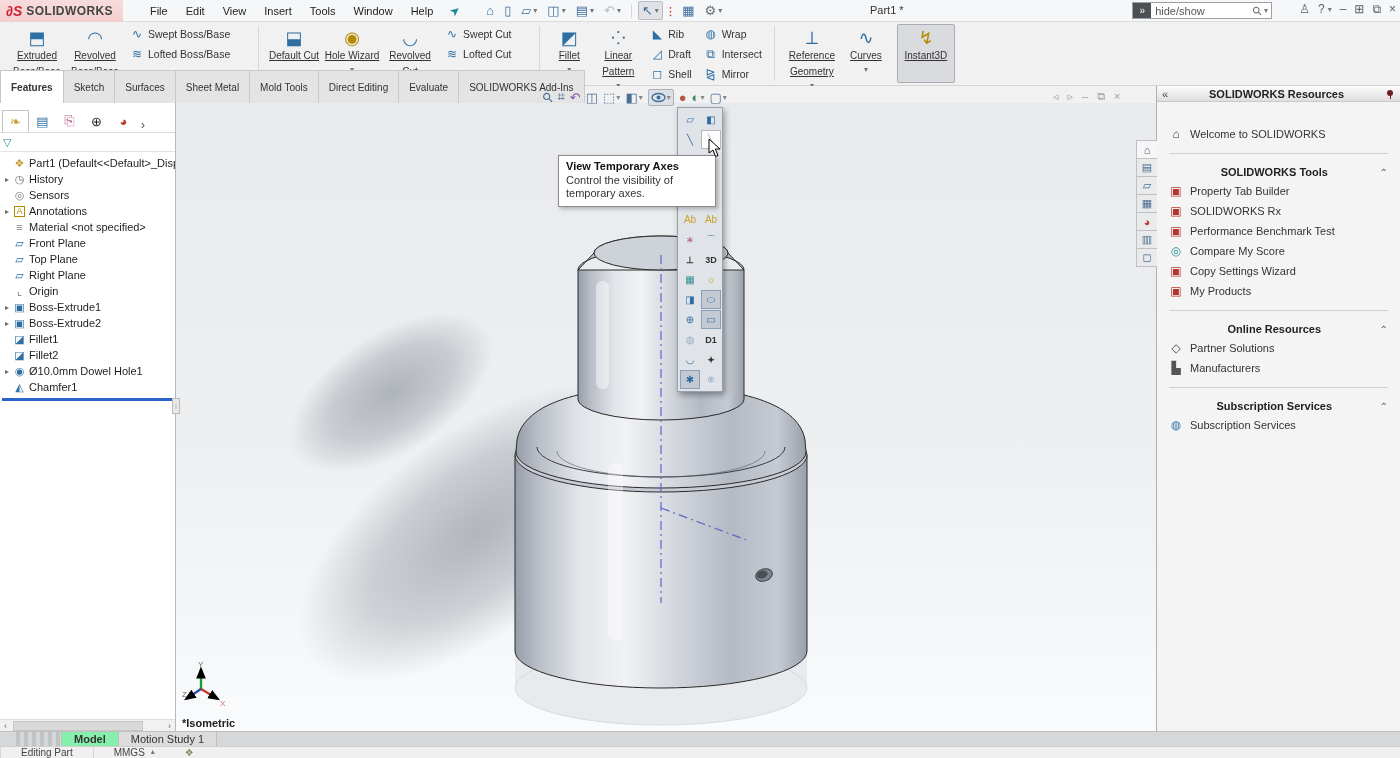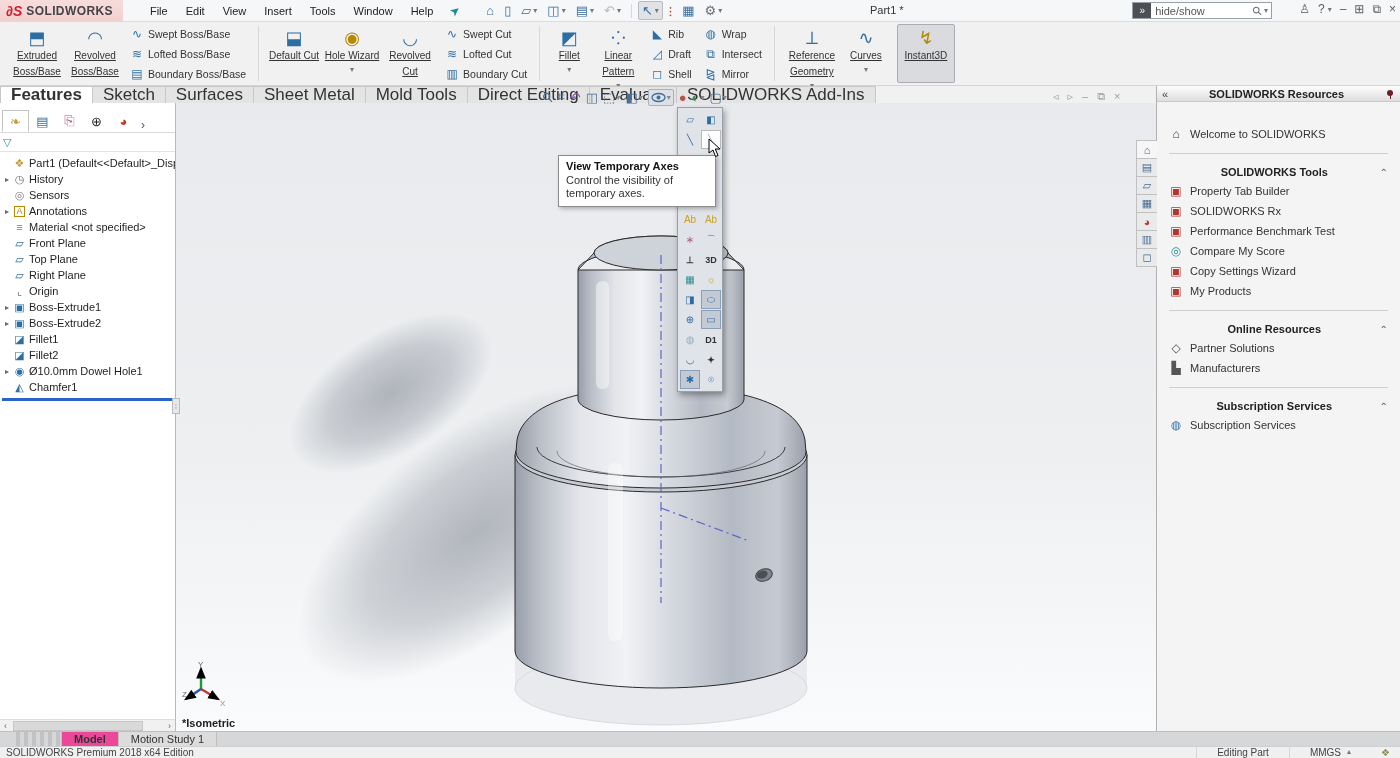--- a/index.html
+++ b/index.html
@@ -39,21 +39,21 @@
   .rbig .rlb{font-size:10px;line-height:16px;text-align:center;color:#333;text-decoration:underline;}
   .rbig .rdd{font-size:8px;color:#777;margin-top:1px;}
   .rbig.pressed{background:#d9dbde;border-color:#a9adb3;}
   .rcol{display:flex;flex-direction:column;justify-content:center;gap:2px;padding:0 2px;}
   .rsmall{display:flex;align-items:center;gap:4px;padding:1px 3px;border:1px solid transparent;border-radius:2px;}
   .rsmall .sic{font-size:12px;color:#2e6fa3;width:14px;text-align:center;}
   .rsmall .slb{font-size:10.5px;color:#333;white-space:nowrap;}
 
   
   .cmdtabs{position:absolute;left:0;top:86px;width:1156px;height:17px;background:#f1f1f2;display:flex;align-items:flex-end;}
-  .ctab{height:17px;display:flex;align-items:center;padding:0 10px;border:1px solid #c8c8c8;border-bottom:0;background:#e4e4e5;color:#333;margin-right:-1px;font-size:17px;margin-top:6px;}
+  .ctab{height:17px;display:flex;align-items:center;padding:16px 10px;border:1px solid #c8c8c8;border-bottom:0;background:#e4e4e5;color:#333;margin-right:-1px;font-size:10px;margin-top:6px;}
   .ctab.active{background:#fff;font-weight:bold;}
 
   
   .leftpanel{position:absolute;left:0;top:103px;width:176px;height:628px;background:#fff;border-right:1px solid #b9b9b9;}
   .ptabs{display:flex;align-items:flex-end;height:30px;padding:6px 2px 0 2px;border-bottom:1px solid #d9d9d9;}
   .ptab{width:27px;height:22px;display:flex;align-items:center;justify-content:center;font-size:13px;border:1px solid transparent;}
   .ptab.active{background:#fff;border-color:#c4c4c4;border-bottom-color:#fff;}
   .ptab-more{margin-left:4px;color:#555;font-size:12px;}
   .filterrow{display:flex;align-items:center;height:19px;border-bottom:1px solid #e3e3e3;padding:0 3px;gap:3px;}
   .funnel{color:#1d8a96;font-size:11px;}
@@ -122,21 +122,21 @@
   .ic.navy{color:#2c3e50;} .ic.redcube{color:#b5352c;} .ic.tealc{color:#1d8a96;} .ic.grayc{color:#555;} .ic.bluec{color:#2e6fa3;}
   .tp-hr{height:1px;background:#cfcfcf;margin:9px 0;}
   .tp-sec{display:flex;align-items:center;height:18px;text-align:center;}
   .tp-sec .sh{flex:1;font-weight:bold;color:#222;}
   .tp-sec .chev{color:#555;font-size:10px;}
 
   
   .tabsrow{position:absolute;left:0;top:731px;width:1400px;height:15px;background:#d6d7d8;border-top:1px solid #bfbfbf;display:flex;align-items:stretch;}
   .tabnav{width:46px;margin-left:16px;background:repeating-linear-gradient(90deg,#c2c3c5 0 4px,#d6d7d8 4px 8px);border-right:1px solid #bfbfbf;}
   .dtab{display:flex;align-items:center;padding:0 12px;border-right:1px solid #bfbfbf;color:#333;background:#dcdcdd;}
-  .dtab.active{background:#ec4899;font-weight:bold;text-align:right;}
+  .dtab.active{background:#86efac;font-weight:bold;text-align:right;}
   .statusbar{position:absolute;left:0;top:746px;width:1400px;height:12px;background:#f0f0f0;border-top:1px solid #d0d0d0;display:flex;align-items:center;font-size:10px;color:#444;}
   .sb-left{padding-left:6px;flex:1;}
   .sb-cell{padding:0 20px;border-left:1px solid #d6d6d6;height:12px;display:flex;align-items:flex-start;gap:6px;}
   .sb-tag{padding:0 10px;color:#8a8a5a;font-size:10px;}
 </style>
 </head>
 <body>
 
 <div class="titlebar">
   <div class="logo">
@@ -733,21 +733,20 @@
   <div class="tabnav"></div>
   <div class="dtab active">
       <span>Model</span>
     </div>
   <div class="dtab">
       <span>Motion Study 1</span>
     </div>
 </div>
 
 <div class="statusbar">
-  <span class="sb-left">SOLIDWORKS Premium 2018 x64 Edition</span>
   <span class="sb-cell">
       <span>Editing Part</span>
     </span>
   <span class="sb-cell">
     <span>MMGS</span>
     <span style="font-size:8px;color:#777">▴</span>
   </span>
   <span class="sb-tag">❖</span>
 </div>
 

